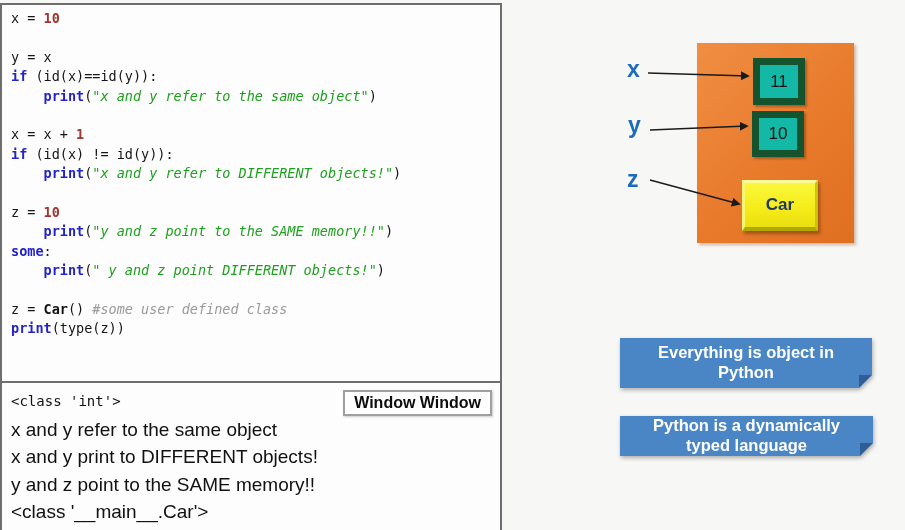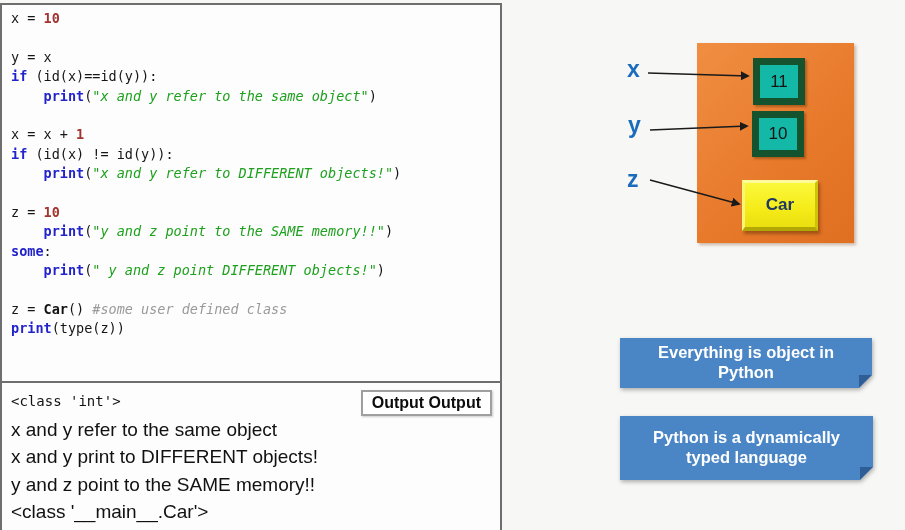--- a/index.html
+++ b/index.html
@@ -69,21 +69,21 @@
     line-height:1;
   }
   .vl-x{left:27px;top:18px;}
   .vl-y{left:28px;top:74px;}
   .vl-z{left:27px;top:128px;}
   .arrows{position:absolute;left:0;top:0;width:300px;height:220px;}
 
   
   .banner-wrap{position:absolute;filter:drop-shadow(1px 2px 2px rgba(0,0,0,.3));}
   .bw-1{left:620px;top:338px;width:252px;height:50px;}
-  .bw-2{left:620px;top:416px;width:253px;height:64px;}
+  .bw-2{left:620px;top:416px;width:253px;height:40px;}
   .banner{
     width:100%;height:100%;background:#4a86c6;position:relative;
     display:flex;align-items:center;justify-content:center;text-align:center;
     color:#ffffff;font-weight:bold;font-size:16.5px;line-height:1.2;
     clip-path:polygon(0 0,100% 0,100% calc(100% - 13px),calc(100% - 13px) 100%,0 100%);
     padding:0 14px;box-sizing:border-box;
   }
   .banner .fold{
     content:"";position:absolute;right:0;bottom:0;width:13px;height:13px;
     background:#2f5e97;clip-path:polygon(0 0,100% 0,0 100%);
@@ -108,21 +108,21 @@
       <div class="code-line"><span class="tk-p">    </span><span class="tk-f">print</span><span class="tk-p">(</span><span class="tk-s">"y and z point to the SAME memory!!"</span><span class="tk-p">)</span></div>
       <div class="code-line"><span class="tk-k">some</span><span class="tk-p">:</span></div>
       <div class="code-line"><span class="tk-p">    </span><span class="tk-f">print</span><span class="tk-p">(</span><span class="tk-s">" y and z point DIFFERENT objects!"</span><span class="tk-p">)</span></div>
       <div class="code-line">&nbsp;</div>
       <div class="code-line"><span class="tk-p">z = </span><span class="tk-b">Car</span><span class="tk-p">() </span><span class="tk-c">#some user defined class</span></div>
       <div class="code-line"><span class="tk-f">print</span><span class="tk-p">(type(z))</span></div>
     </div>
 </div>
 
 <div class="output-panel">
-  <div class="output-title">Output Output</div>
+  <div class="output-title">Window Window</div>
   <div>
       <div class="output-line mono">&lt;class 'int'&gt;</div>
       <div class="output-line">x and y refer to the same object</div>
       <div class="output-line">x and y print to DIFFERENT objects!</div>
       <div class="output-line">y and z point to the SAME memory!!</div>
       <div class="output-line">&lt;class '__main__.Car'&gt;</div>
     </div>
 </div>
 
 <div class="diagram">

